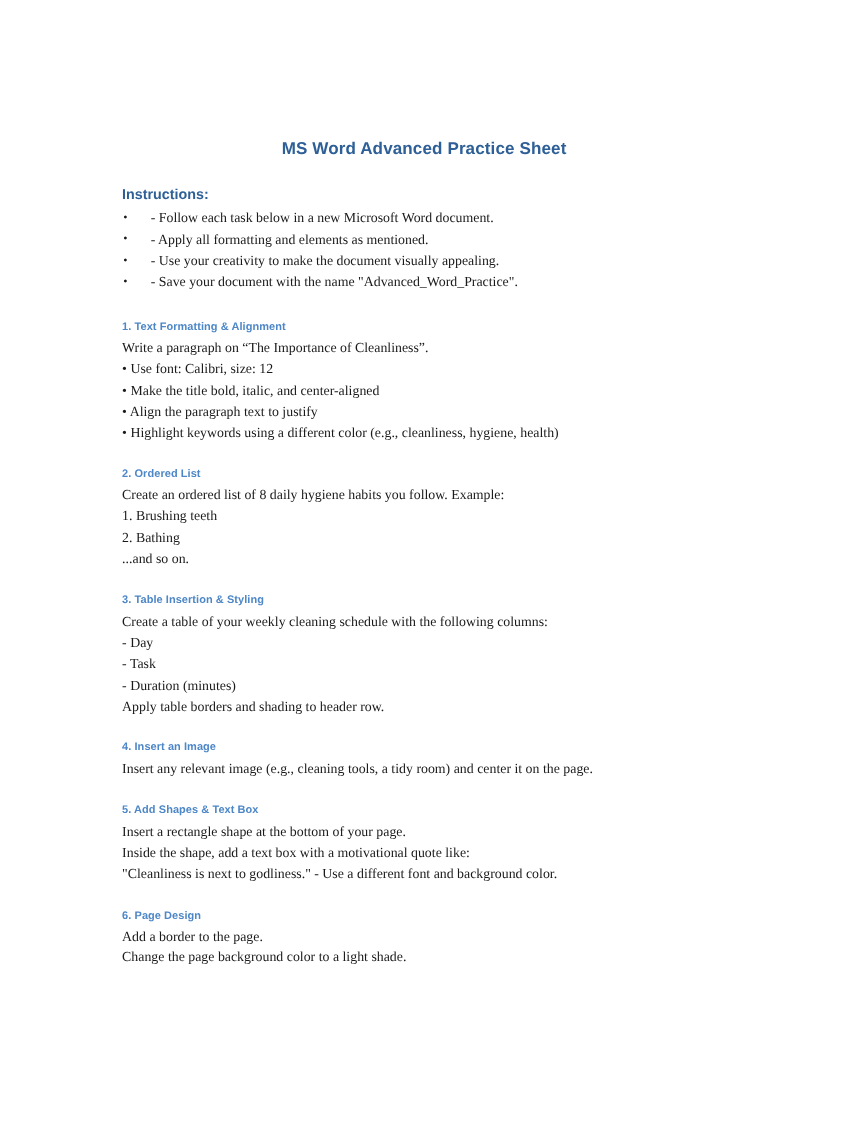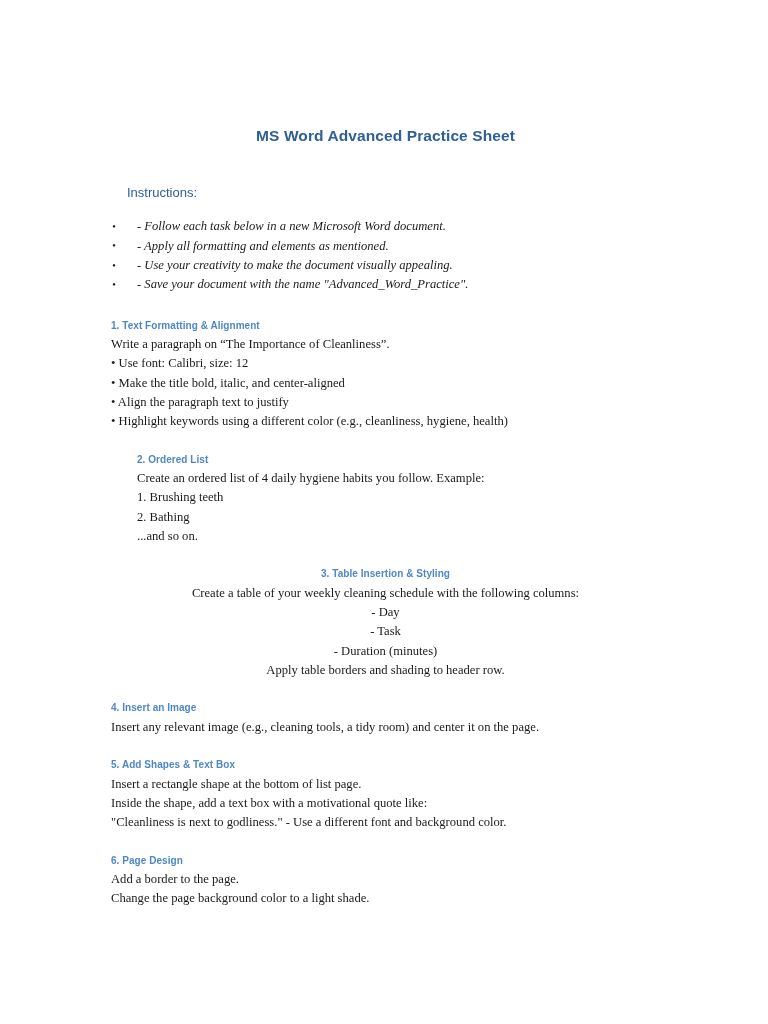--- a/index.html
+++ b/index.html
@@ -30,38 +30,37 @@
     color: #2e6097;
     text-align: center;
     letter-spacing: 0.1px;
     margin: 0;
     padding-top: 127px;
     line-height: 1.2;
   }
   .instructions-label {
     font-family: "Liberation Sans", "DejaVu Sans", sans-serif;
     font-size: 13px;
-    font-weight: normal;
+    font-weight: bold;
     color: #2e6097;
-    margin: 16px;
+    margin: 0;
     padding-top: 23px;
     line-height: 1.3;
   }
   ul.instructions-list {
     list-style: none;
     margin: 4px 0 0 0;
     padding: 0;
   }
   ul.instructions-list li {
     position: relative;
     font-size: 12.6px;
     line-height: 19.3px;
     padding-left: 26px;
     color: #1a1a1a;
-    font-style: italic;
   }
   ul.instructions-list li::before {
     content: "\2022";
     position: absolute;
     left: 1px;
     top: -0.5px;
     font-size: 11px;
     color: #1a1a1a;
   }
   .section {
@@ -82,22 +81,22 @@
     list-style: none;
     font-family: Liberation Serif, serif;
   }
   .section-body li {
     font-size: 12.6px;
     line-height: 19.3px;
     color: #1a1a1a;
     white-space: pre-wrap;
   }
   .sec-1 { padding-top: 24px; }
-  .sec-2 { padding-top: 21px; margin-left: 26px; }
-  .sec-3 { padding-top: 21px; text-align: center; }
+  .sec-2 { padding-top: 21px; }
+  .sec-3 { padding-top: 21px; }
   .sec-4 { padding-top: 21px; }
   .sec-5 { padding-top: 21px; }
   .sec-6 { padding-top: 21px; }
   .section-heading + .section-body { margin-top: 3px; }
 </style>
 </head>
 <body>
 
 <div class="page">
 
@@ -119,21 +118,21 @@
       <li>• Use font: Calibri, size: 12</li>
       <li>• Make the title bold, italic, and center-aligned</li>
       <li>• Align the paragraph text to justify</li>
       <li>• Highlight keywords using a different color (e.g., cleanliness, hygiene, health)</li>
     </ul>
   </div>
 
   <div class="section sec-2">
     <div class="section-heading">2. Ordered List</div>
     <ul class="section-body">
-      <li>Create an ordered list of 4 daily hygiene habits you follow. Example:</li>
+      <li>Create an ordered list of 8 daily hygiene habits you follow. Example:</li>
       <li>1. Brushing teeth</li>
       <li>2. Bathing</li>
       <li>...and so on.</li>
     </ul>
   </div>
 
   <div class="section sec-3">
     <div class="section-heading">3. Table Insertion &amp; Styling</div>
     <ul class="section-body">
       <li>Create a table of your weekly cleaning schedule with the following columns:</li>
@@ -147,21 +146,21 @@
   <div class="section sec-4">
     <div class="section-heading">4. Insert an Image</div>
     <ul class="section-body">
       <li>Insert any relevant image (e.g., cleaning tools, a tidy room) and center it on the page.</li>
     </ul>
   </div>
 
   <div class="section sec-5">
     <div class="section-heading">5. Add Shapes &amp; Text Box</div>
     <ul class="section-body">
-      <li>Insert a rectangle shape at the bottom of list page.</li>
+      <li>Insert a rectangle shape at the bottom of your page.</li>
       <li>Inside the shape, add a text box with a motivational quote like:</li>
       <li>"Cleanliness is next to godliness." - Use a different font and background color.</li>
     </ul>
   </div>
 
   <div class="section sec-6">
     <div class="section-heading">6. Page Design</div>
     <ul class="section-body">
       <li>Add a border to the page.</li>
       <li>Change the page background color to a light shade.</li>

